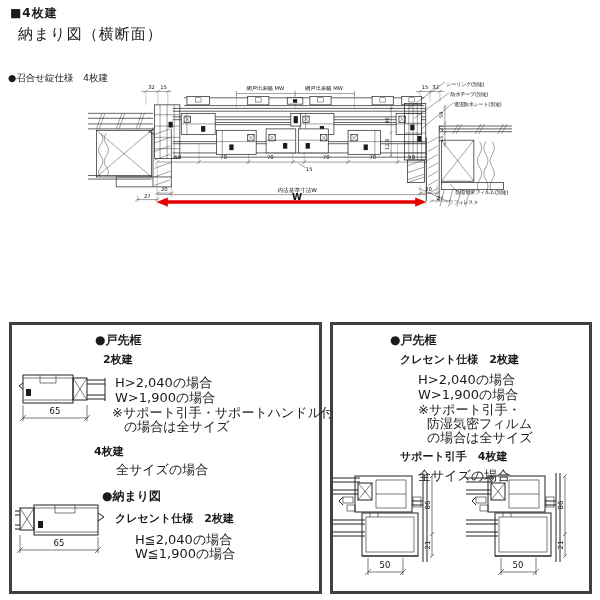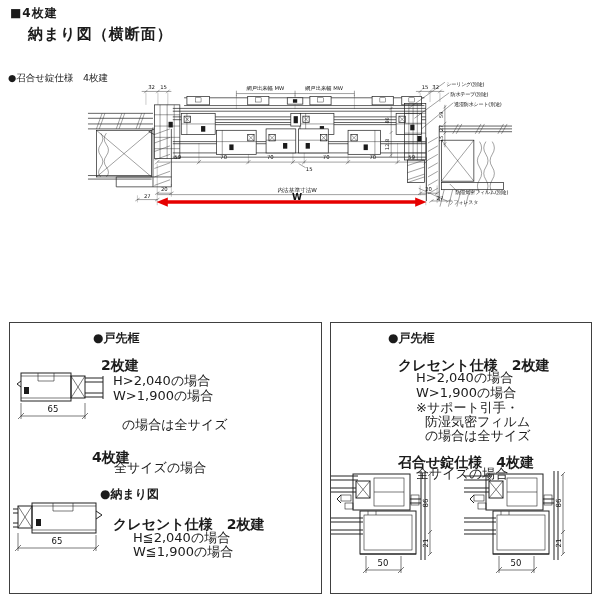--- a/index.html
+++ b/index.html
@@ -1,28 +1,28 @@
 <!DOCTYPE html>
 <html><head>
 <meta charset="utf-8">
 <style>
   html,body{margin:0;padding:0;background:#fff;}
   body{width:600px;height:600px;position:relative;overflow:hidden;
        font-family:"DejaVu Sans","Liberation Sans",sans-serif;color:#1b1b1b;}
   .abs{position:absolute;}
   .title1{left:10px;top:5px;font-size:12px;font-weight:700;letter-spacing:1px;}
-  .title2{left:28px;top:25px;font-size:15px;font-weight:700;letter-spacing:1px;}
+  .title2{left:18px;top:25px;font-size:15px;font-weight:400;letter-spacing:1px;}
   .spec{left:8px;top:72px;font-size:9.5px;font-weight:400;}
   svg{display:block;}
-  .panel{position:absolute;border:1px solid #404040;background:#fff;box-sizing:border-box;}
+  .panel{position:absolute;border:3px solid #404040;background:#fff;box-sizing:border-box;}
   .panel-left{left:9px;top:322px;width:313px;height:272px;}
   .panel-right{left:330px;top:322px;width:262px;height:272px;}
   .pt{position:absolute;white-space:nowrap;}
   .h1{font-size:12px;font-weight:700;}
-  .h2{font-size:14px;font-weight:700;margin-top:7px;}
+  .h2{font-size:11px;font-weight:700;}
   .b1{font-size:13px;font-weight:500;}
   
   .ln{stroke:#222;stroke-width:1;fill:none;}
   .lt{stroke:#222;stroke-width:.6;fill:none;}
   .gy{stroke:#777;stroke-width:.55;fill:none;}
   .fl{fill:#1b1b1b;stroke:none;}
   .wh{fill:#fff;stroke:#222;stroke-width:1;}
   text{fill:#111;font-family:"DejaVu Sans","Liberation Sans",sans-serif;}
   .d{font-size:7.5px;}
   .d7{font-size:7px;}
@@ -222,20 +222,21 @@
       <path d="M479 253.5 L463 247 V260 Z" fill="#e60000"></path>
     </g>
   </g>
 </svg>
 
 <div class="panel panel-left">
   <div class="pt h1" style="left:83px;top:7px">●戸先框</div>
   <div class="pt h2" style="left:91px;top:27px">2枚建</div>
   <div class="pt b1" style="left:103px;top:49px">H&gt;2,040の場合</div>
   <div class="pt b1" style="left:103px;top:64px">W&gt;1,900の場合</div>
+  <div class="pt b1" style="left:100px;top:79px">※サポート引手・サポートハンドル付</div>
   <div class="pt b1" style="left:112px;top:93px">の場合は全サイズ</div>
   <div class="pt h2" style="left:82px;top:119px">4枚建</div>
   <div class="pt b1" style="left:104px;top:136px">全サイズの場合</div>
   <div class="pt h1" style="left:90px;top:163px">●納まり図</div>
   <div class="pt h2" style="left:103px;top:186px">クレセント仕様　2枚建</div>
   <div class="pt b1" style="left:123px;top:206px">H≦2,040の場合</div>
   <div class="pt b1" style="left:123px;top:220px">W≦1,900の場合</div>
 
   <svg class="abs" style="left:0;top:0" width="307" height="266" viewBox="0 0 307 266">
 
@@ -266,21 +267,21 @@
 </div>
 
 <div class="panel panel-right">
   <div class="pt h1" style="left:57px;top:7px">●戸先框</div>
   <div class="pt h2" style="left:67px;top:27px">クレセント仕様　2枚建</div>
   <div class="pt b1" style="left:85px;top:46px">H&gt;2,040の場合</div>
   <div class="pt b1" style="left:85px;top:61px">W&gt;1,900の場合</div>
   <div class="pt b1" style="left:85px;top:76px">※サポート引手・</div>
   <div class="pt b1" style="left:94px;top:90px">防湿気密フィルム</div>
   <div class="pt b1" style="left:94px;top:104px">の場合は全サイズ</div>
-  <div class="pt h2" style="left:67px;top:124px">召合せ錠仕様　4枚建</div>
+  <div class="pt h2" style="left:67px;top:124px">サポート引手　4枚建</div>
   <div class="pt b1" style="left:85px;top:142px">全サイズの場合</div>
 
   <svg class="abs" style="left:0;top:0" width="256" height="266" viewBox="0 0 256 266">
     <g id="tobukuro-profile">
       <path class="ln" d="M0 153 H27 M0 157 H27 M0 165 H25 M0 169 H25 M0 195 H32 M0 199 H32 M0 207 H32 M0 211 H32"></path>
       <rect class="ln" x="22" y="151" width="57" height="36"></rect>
       <rect class="ln" x="25" y="158" width="14" height="17"></rect>
       <path class="lt" d="M25 158 L39 175 M25 175 L39 158"></path>
       <rect class="lt" x="43" y="155" width="30" height="28"></rect>
       <path class="lt" d="M43 169 H73"></path>

